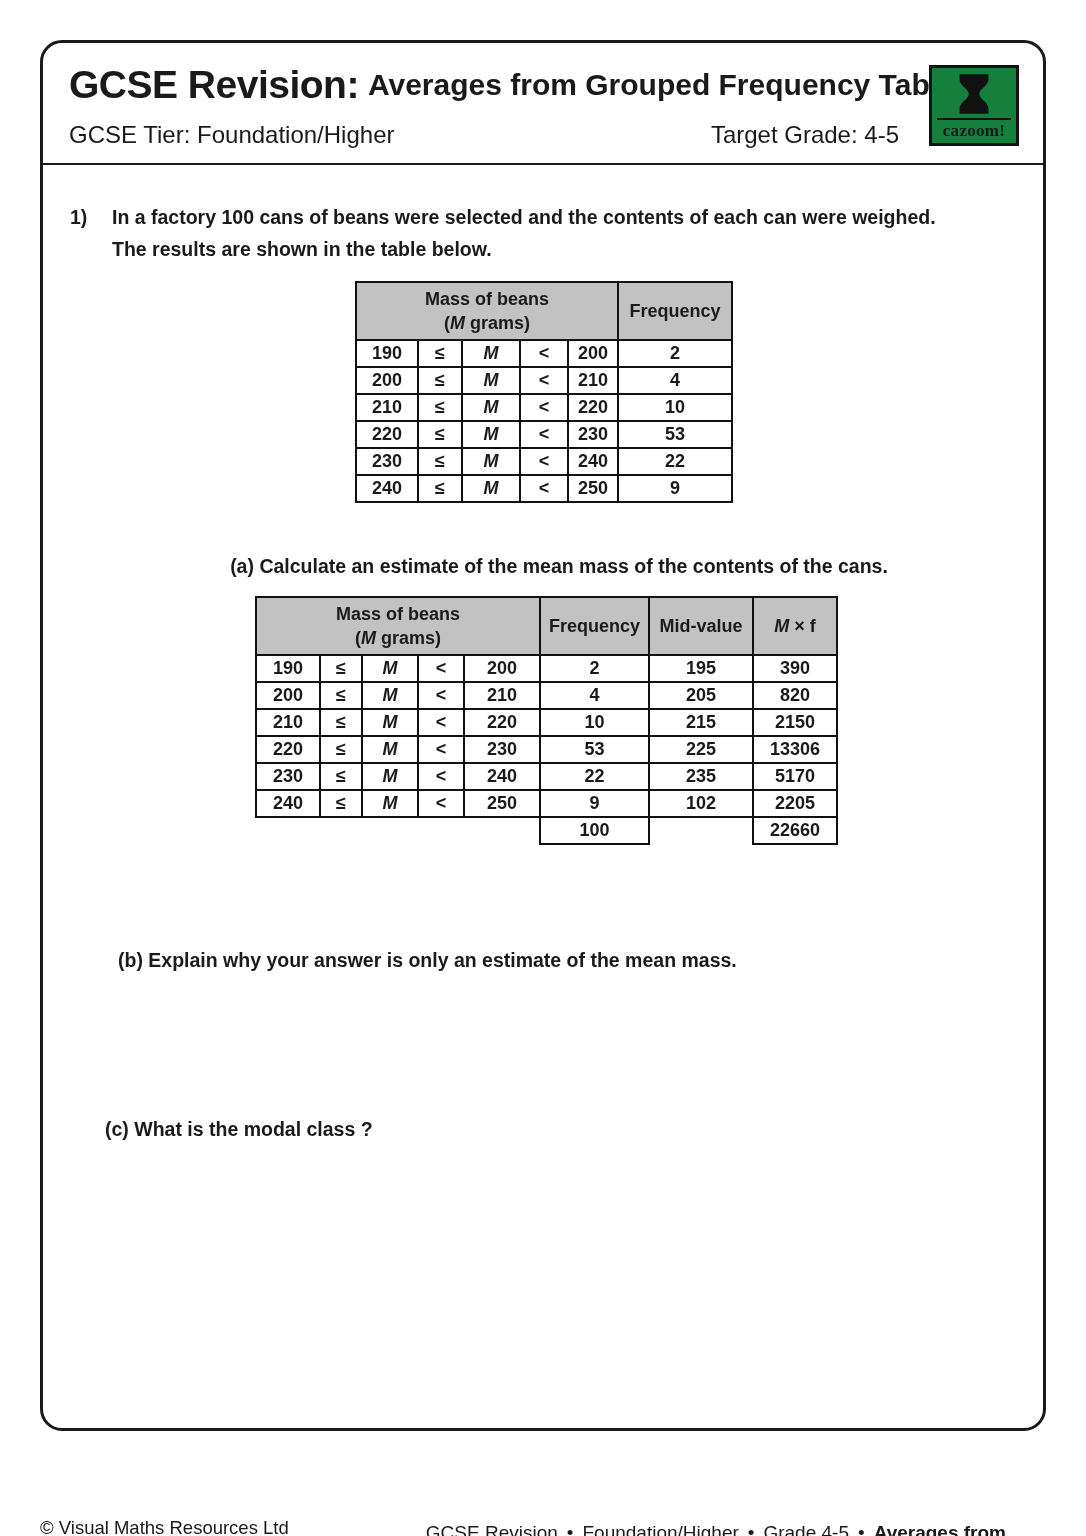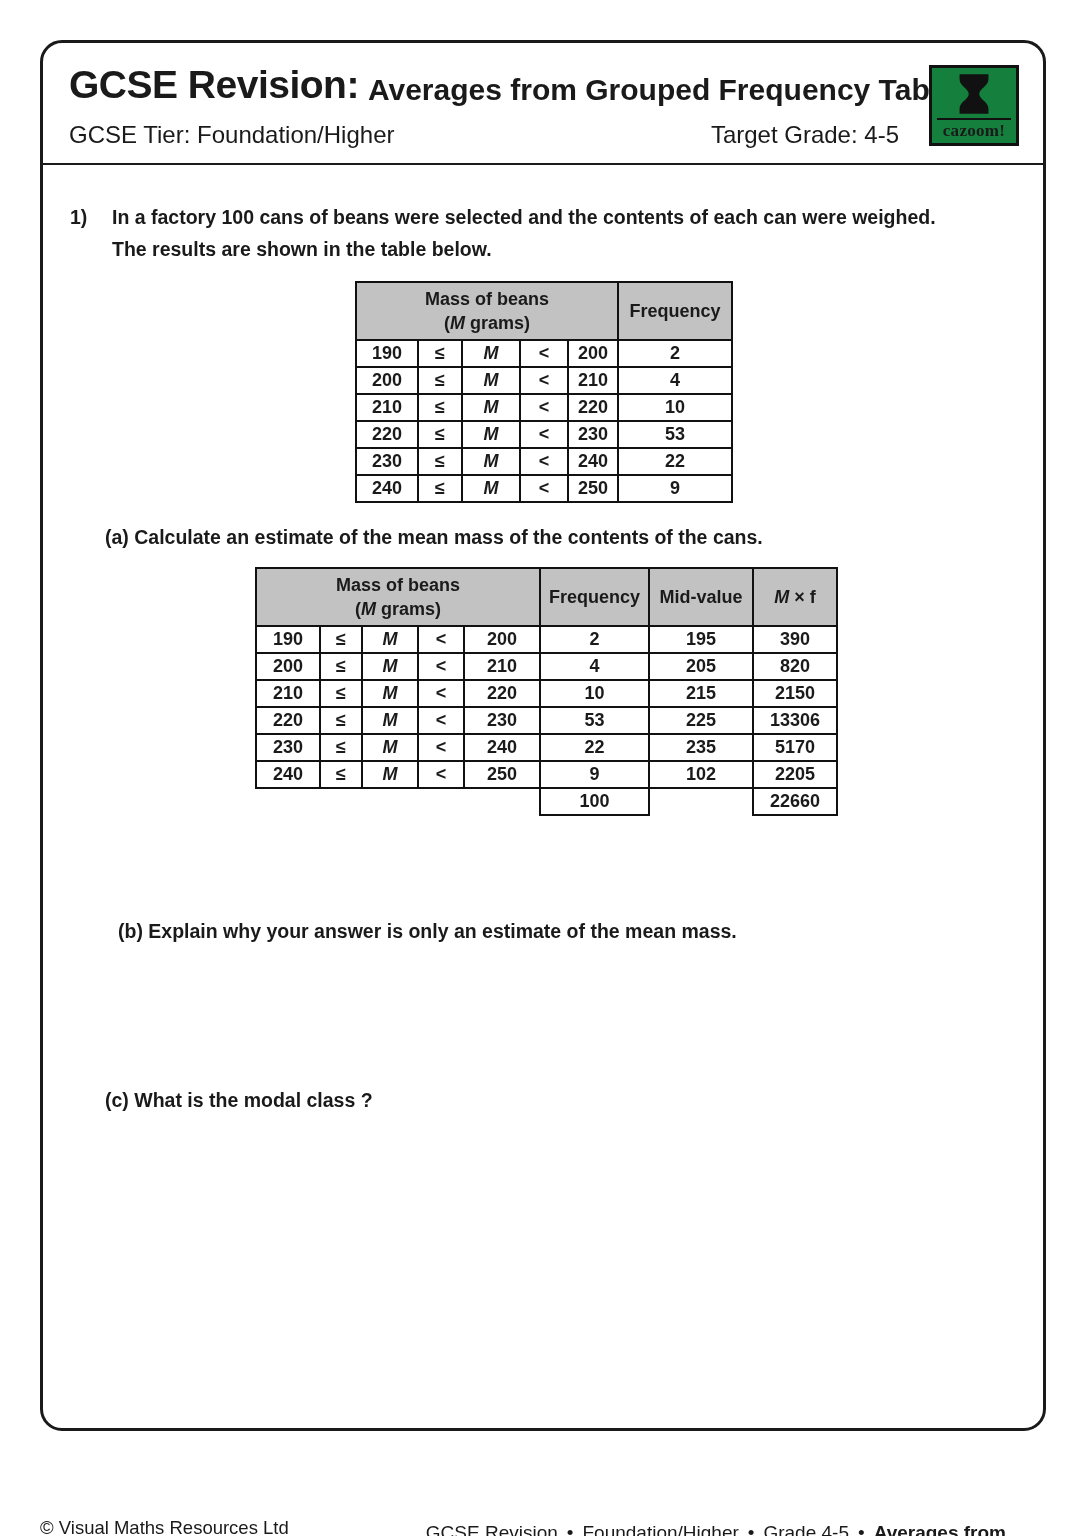--- a/index.html
+++ b/index.html
@@ -9,21 +9,21 @@
     font-family: "Liberation Sans", "DejaVu Sans", sans-serif;
     color: #1a1a1a;
   }
   .frame {
     position: absolute; left: 40px; top: 40px;
     width: 1006px; height: 1391px;
     border: 3.5px solid #1a1a1a; border-radius: 22px;
     background: #fff;
   }
   .header { position: relative; padding: 20px 28px 0 26px; }
-  .title-row { display: flex; align-items: flex-end; }
+  .title-row { display: flex; align-items: center; }
   .title-prefix { font-size: 39px; font-weight: 700; letter-spacing: -0.5px; }
   .title-rest { font-size: 30px; font-weight: 700; margin-left: 9px; }
   .logo {
     position: absolute; right: 24px; top: 22px;
     width: 90px; border: 3px solid #111; background: #15803d;
     padding: 5px 5px 2px; text-align: center;
   }
   .logo svg { width: 46px; height: 42px; display: block; margin: 0 auto; }
   .logo-text {
     border-top: 2px solid #111; margin-top: 3px; padding-top: 1px;
@@ -46,21 +46,21 @@
   .freq th { padding: 4px 8px; line-height: 24px; }
   .freq td { height: 27px; padding: 0 4px; }
   .gray { background: var(--table_header_bg, #c2c2c2); }
   .mc { border-left: none; border-right: none; }
   .mcf { border-left: 2.5px solid #111; }
   .nb { border: none !important; background: transparent; }
   .vm { font-style: italic; font-weight: 700; }
   .t1 { margin: 16px 0 0 285px; }
   .t2 { margin: 18px 0 0 185px; }
   .part { font-size: 19.5px; font-weight: 700; margin-left: 35px; }
-  .part-a { margin-top: 23px; }
+  .part-a { margin-top: 52px; text-align: center; }
   .part-b { margin-top: 104px; margin-left: 48px; }
   .part-c { margin-top: 146px; }
   .footer {
     position: absolute; left: 40px; top: 1517px; width: 1006px;
     display: flex; justify-content: space-between; align-items: flex-start;
     font-size: 18.5px;
     gap: 40px;
   }
   .website {
     display: inline-block; margin-top: 8px;

